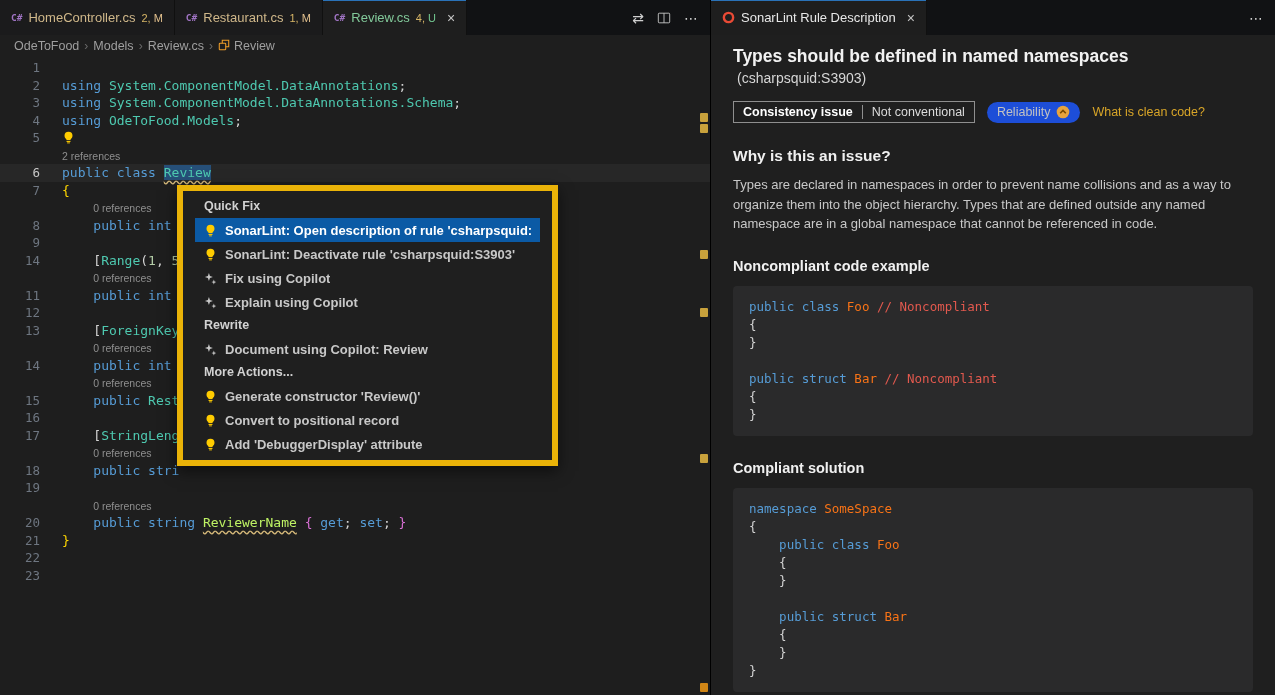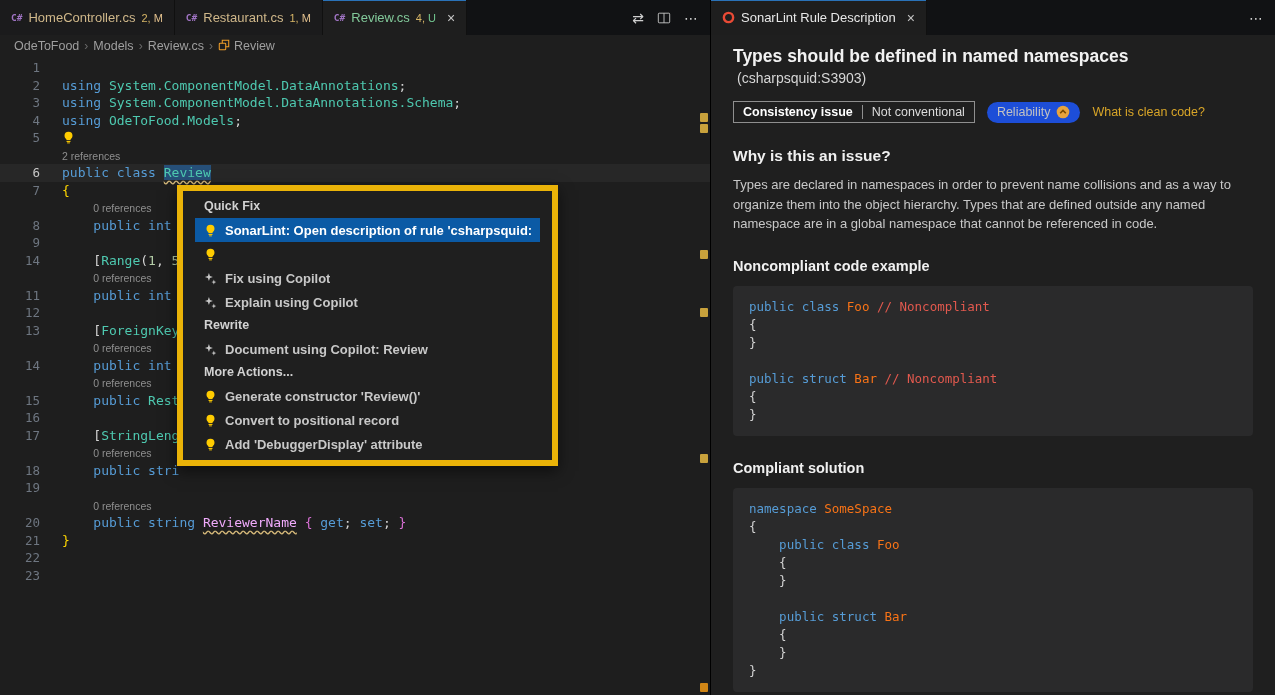--- a/index.html
+++ b/index.html
@@ -47,21 +47,21 @@
   .codelens { font-family:"Liberation Sans",sans-serif; font-size:10.5px; color:#8f8f8f; cursor:pointer; display:inline-block; }
   .bulbwrap svg { vertical-align:-2px; }
 
   .tk-kw  { color:#569cd6; }
   .tk-ns  { color:#4ec9b0; }
   .tk-cls { color:#4ec9b0; }
   .tk-num { color:#b5cea8; }
   .tk-pl  { color:#d4d4d4; }
   .tk-br1 { color:#ffd700; }
   .tk-br2 { color:#da70d6; }
-  .tk-prop{ color:#f0abfc; }
+  .tk-prop{ color:#bef264; }
   .tk-hl  { background:#264f78; }
   .tk-sq  { text-decoration-line:underline; text-decoration-style:wavy; text-decoration-color:#d7ba7a; text-underline-offset:3px; }
 
   .ruler { position:absolute; top:0; right:0; width:11px; height:100%; }
   .ruler-marker { position:absolute; right:2px; width:8px; height:9px; border-radius:1px; cursor:pointer; }
 
   
   .quickfix { position:absolute; left:177px; top:185px; width:381px; background:#1f1f1f;
     border:6px solid #eab308; box-shadow:0 5px 14px rgba(0,0,0,.55); padding:4px 12px; z-index:10; }
   .qf-header { height:23px; line-height:23px; padding:0 9px; font-weight:bold; font-size:12.5px; color:#d2d2d2; }
@@ -345,20 +345,21 @@
         <span class="qf-label">SonarLint: Open description of rule 'csharpsquid:S3903'</span>
       </div>
       <div class="qf-item">
         <span class="qf-icon">
           <svg width="13" height="13" viewBox="0 0 14 14">
             <path fill="#ffcc00" d="M7 .8a4.3 4.3 0 0 0-4.3 4.3c0 1.7.9 2.7 1.6 3.4.4.4.7.9.7 1.3h4c0-.4.3-.9.7-1.3.7-.7 1.6-1.7 1.6-3.4A4.3 4.3 0 0 0 7 .8z"></path>
             <rect x="4.9" y="10.6" width="4.2" height="1.2" fill="#ffcc00"></rect>
             <rect x="5.5" y="12.3" width="3" height="1" fill="#ffcc00"></rect>
           </svg>
         </span>
+        <span class="qf-label">SonarLint: Deactivate rule 'csharpsquid:S3903'</span>
       </div>
       <div class="qf-item">
         <span class="qf-icon">
           <svg width="13" height="13" viewBox="0 0 14 14">
             <path fill="#c8c8c8" d="M5.3 1l1.1 3.2 3.2 1.1-3.2 1.1-1.1 3.2-1.1-3.2L1 5.3l3.2-1.1z"></path>
             <path fill="#c8c8c8" d="M10.6 8.2l.7 1.9 1.9.7-1.9.7-.7 1.9-.7-1.9-1.9-.7 1.9-.7z"></path>
           </svg>
         </span>
         <span class="qf-label">Fix using Copilot</span>
       </div>

